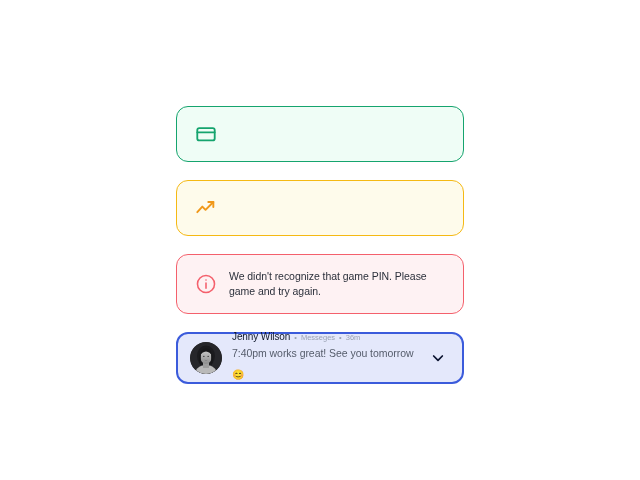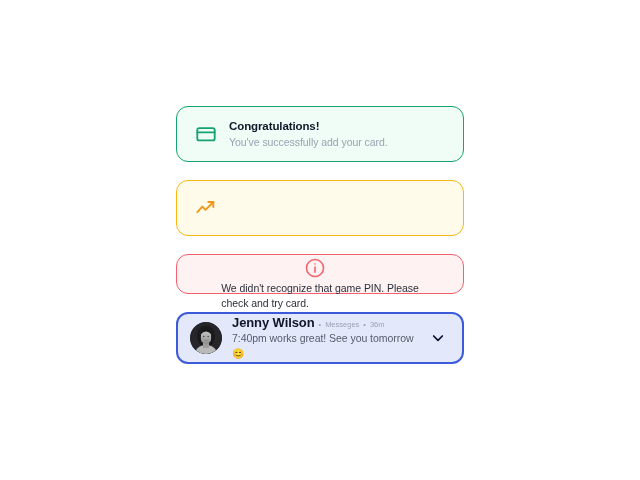--- a/index.html
+++ b/index.html
@@ -46,24 +46,23 @@
     border: 1.6px solid #15A46E;
   }
   
   .card.achievement {
     height: 56px;
     background: #FEFBEB;
     border: 1.6px solid #F5B914;
   }
   
   .card.error {
-    height: 40px;
+    height: 60px;
     background: #FEF2F3;
     border: 1.6px solid #F4606C;
-    flex-direction: column;
   }
   
   .card.message {
     height: 52px;
     background: #E4E8FB;
     border: 2px solid #3B5BDB;
     padding: 0 14px 0 12px;
   }
 
   .icon-slot {
@@ -119,38 +118,38 @@
   }
   .avatar svg { display: block; }
 
   .msg-head {
     display: flex;
     align-items: baseline;
     gap: 4px;
     white-space: nowrap;
   }
   .msg-name {
-    font-size: 13px;
-    font-weight: bold;
+    font-size: 10px;
+    font-weight: normal;
     color: #0F1729;
     letter-spacing: -0.1px;
   }
   .msg-meta {
     font-size: 7.5px;
     color: #9BA3B4;
     letter-spacing: 0px;
   }
   .msg-dot {
     font-size: 7.5px;
     color: #9BA3B4;
   }
   .msg-line {
     font-size: 10.5px;
     color: #555C6B;
-    line-height: 15px;
+    line-height: 21px;
     margin-top: 1px;
     letter-spacing: -0.05px;
   }
   .msg-emoji { font-size: 10px; }
 
   .chevron {
     flex: 0 0 auto;
     width: 20px;
     height: 20px;
     display: flex;
@@ -166,24 +165,20 @@
 <div id="stage">
 
   <div class="card-stack">
 
     <div class="card success">
       <div class="icon-slot">
         <svg width="22" height="22" viewBox="0 0 24 24" fill="none" stroke="#15A46E" stroke-width="2" stroke-linecap="round" stroke-linejoin="round">
           <rect x="2.5" y="5.5" width="19" height="13.5" rx="2.2"></rect>
           <line x1="2.5" y1="10.2" x2="21.5" y2="10.2"></line>
         </svg>
-      </div>
-      <div class="card-body">
-        <div class="card-title">Congratulations!</div>
-        <div class="card-sub">You've successfully add your card.</div>
       </div>
     </div>
 
     <div class="card achievement">
       <div class="icon-slot">
         <svg width="22" height="22" viewBox="0 0 24 24" fill="none" stroke="#F09819" stroke-width="2.1" stroke-linecap="round" stroke-linejoin="round">
           <polyline points="2.5,16.5 8,10.5 11.5,14 20,5.5"></polyline>
           <polyline points="14.5,5.5 20,5.5 20,11"></polyline>
         </svg>
       </div>
@@ -194,21 +189,21 @@
     <div class="card error">
       <div class="icon-slot">
         <svg width="22" height="22" viewBox="0 0 24 24" fill="none" stroke="#F4606C" stroke-width="1.7" stroke-linecap="round" stroke-linejoin="round">
           <circle cx="12" cy="12" r="9.3"></circle>
           <line x1="12" y1="11" x2="12" y2="16.5"></line>
           <circle cx="12" cy="7.6" r="0.9" fill="#F4606C" stroke="none"></circle>
         </svg>
       </div>
       <div class="card-body">
         <div class="error-text">We didn't recognize that game PIN. Please</div>
-        <div class="error-text">check and try card.</div>
+        <div class="error-text">game and try again.</div>
       </div>
     </div>
 
     <div class="card message">
       <div class="avatar">
         <svg width="32" height="32" viewBox="0 0 32 32">
           <defs>
             <clipPath id="avclip">
                 <circle cx="16" cy="16" r="16"></circle>
               </clipPath>

